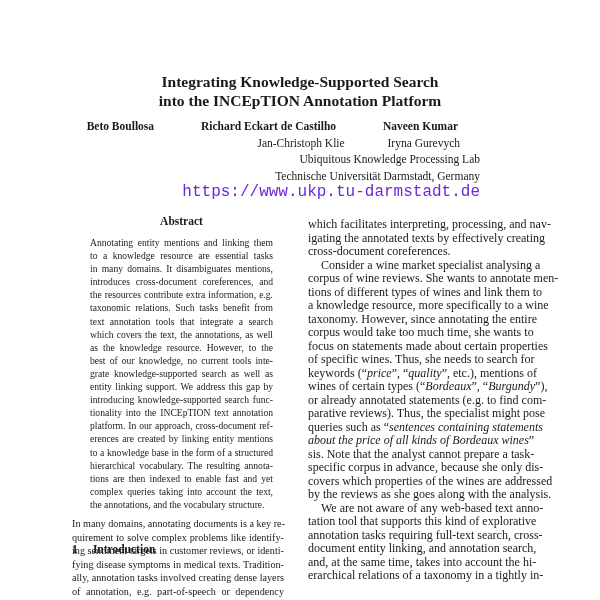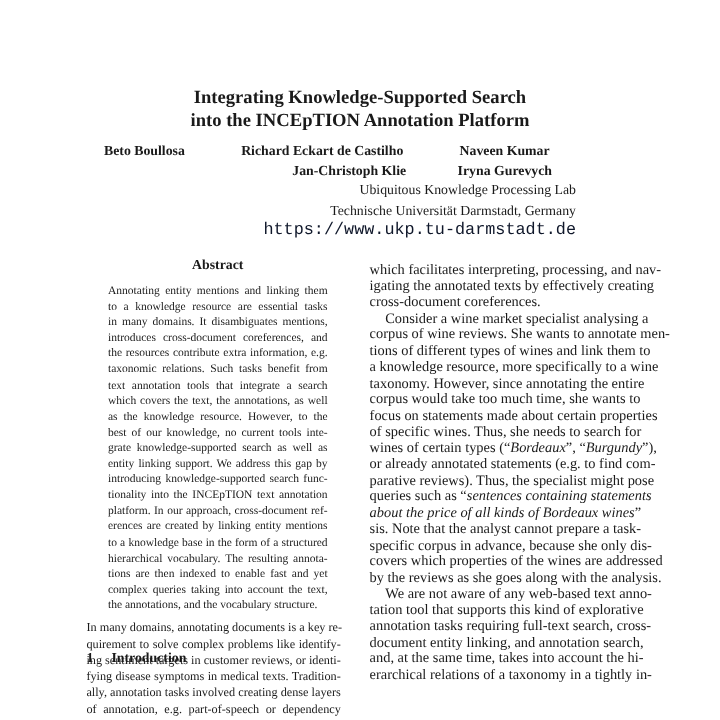--- a/index.html
+++ b/index.html
@@ -3,23 +3,23 @@
 <meta charset="utf-8">
 <style>
   html, body { margin: 0; padding: 0; background: #ffffff; }
   body { width: 600px; height: 600px; position: relative; overflow: hidden;
          font-family: "Liberation Serif", "DejaVu Serif", serif; color: #1a1a1a; }
   .title { position: absolute; left: 0; width: 600px; top: 72px; text-align: center;
            font-weight: bold; font-size: 15.5px; line-height: 19px; }
   .authors { position: absolute; left: 0; width: 480px; top: 118px; text-align: right;
              font-size: 11.5px; line-height: 16.5px; }
   .authors .row1 span { margin: 0 22px; font-weight: bold; }
-  .authors .row2 span { margin: 0 20px; font-weight: bold; }
+  .authors .row2 span { margin: 0 20px; font-weight: normal; }
   .affil { font-weight: normal; }
-  .url { font-family: "Liberation Mono", "DejaVu Sans Mono", monospace; color: #0f172a; font-size: 14px; }
+  .url { font-family: "Liberation Mono", "DejaVu Sans Mono", monospace; color: #6d28d9; font-size: 16px; }
 
   .col { position: absolute; font-size: 10.2px; line-height: 13.1px; text-align: justify; }
   .col .line { display: block; white-space: nowrap; text-align: justify; text-align-last: justify; }
   .col .line.last { text-align-last: left; }
   .abstract-head { position: absolute; left: 90px; width: 183px; top: 215px; text-align: center;
                    font-weight: bold; font-size: 11.5px; }
   .abstract { left: 90px; width: 183px; top: 236px; font-size: 9.6px; line-height: 13.1px; }
   .sec-head { position: absolute; left: 72px; top: 495px; font-weight: bold; font-size: 11.5px; margin-top: 48px; }
   .sec-head .num { display: inline-block; width: 18px; }
   .intro { left: 72px; width: 212px; top: 517px; font-size: 10.2px; line-height: 13.6px; }
@@ -94,20 +94,21 @@
   <span class="line last">cross-document coreferences.</span>
 
   <span class="line indent">Consider a wine market specialist analysing a</span>
   <span class="line">corpus of wine reviews. She wants to annotate men-</span>
   <span class="line">tions of different types of wines and link them to</span>
   <span class="line">a knowledge resource, more specifically to a wine</span>
   <span class="line">taxonomy. However, since annotating the entire</span>
   <span class="line">corpus would take too much time, she wants to</span>
   <span class="line">focus on statements made about certain properties</span>
   <span class="line">of specific wines. Thus, she needs to search for</span>
+  <span class="line"><span>keywords (“</span><i>price</i><span>”, “</span><i>quality</i><span>”, etc.), mentions of</span></span>
   <span class="line"><span>wines of certain types (“</span><i>Bordeaux</i><span>”, “</span><i>Burgundy</i><span>”),</span></span>
   <span class="line">or already annotated statements (e.g. to find com-</span>
   <span class="line">parative reviews). Thus, the specialist might pose</span>
   <span class="line"><span>queries such as “</span><i>sentences containing statements</i></span>
   <span class="line"><i>about the price of all kinds of Bordeaux wines</i><span>”</span></span>
   <span class="line">sis. Note that the analyst cannot prepare a task-</span>
   <span class="line">specific corpus in advance, because she only dis-</span>
   <span class="line">covers which properties of the wines are addressed</span>
   <span class="line last">by the reviews as she goes along with the analysis.</span>
 

